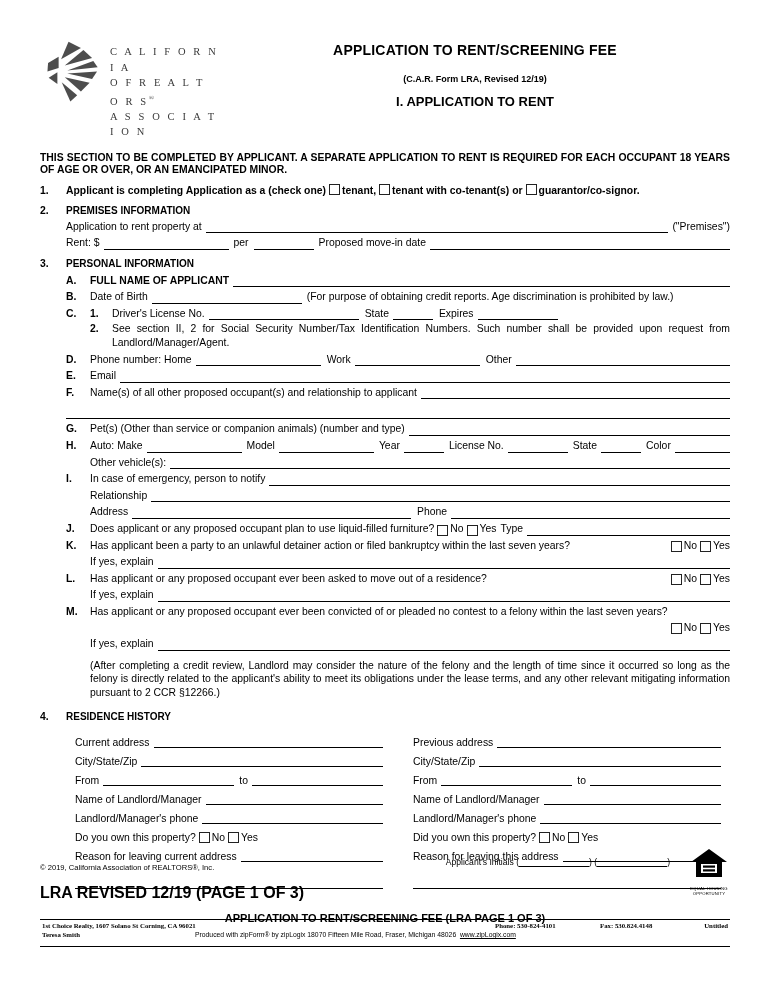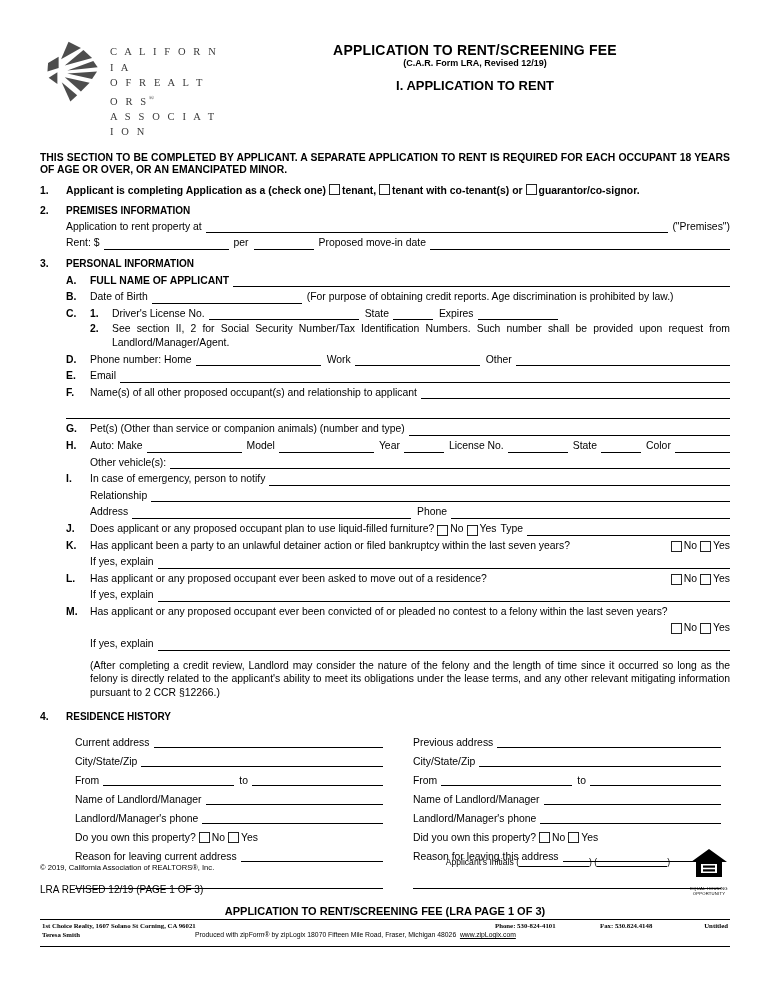--- a/index.html
+++ b/index.html
@@ -12,21 +12,21 @@
   .sheet{position:absolute;left:40px;top:30px;width:690px;}
 
   
   .hdr{display:flex;align-items:flex-start;}
   .logo-block{width:180px;display:flex;align-items:flex-start;padding-top:8px;}
   .logo-mark{width:62px;height:66px;flex:0 0 62px;}
   .logo-words{margin-left:8px;padding-top:6px;color:#3a3a3a;
     font-family:"Liberation Serif",serif;font-size:10.5px;letter-spacing:2.6px;line-height:15.5px;}
   .titles{flex:1;text-align:center;padding-top:12px;}
   .t1{font-size:14px;font-weight:bold;letter-spacing:.2px;}
-  .t2{font-size:9px;font-weight:bold;margin-top:0;}
+  .t2{font-size:9px;font-weight:bold;margin-top:16px;}
   .t3{font-size:13px;font-weight:bold;margin-top:10px;}
 
   
   .intro{font-size:10.4px;font-weight:bold;text-align:justify;line-height:12.6px;margin-top:12px;}
   .row{display:flex;font-size:10.4px;line-height:13.6px;align-items:flex-start;}
   .num{width:26px;flex:0 0 26px;font-weight:bold;}
   .alpha{width:24px;flex:0 0 24px;font-weight:bold;}
   .alpha2{width:22px;flex:0 0 22px;font-weight:bold;}
   .body{flex:1;}
   .ind{margin-left:26px;}
@@ -54,21 +54,21 @@
   .col+.col{margin-left:30px;}
   .rline{display:flex;align-items:flex-end;font-size:10.4px;height:19px;}
   .rline .lbl{white-space:nowrap;}
   .blankrule{border-bottom:1px solid #000;height:16px;}
 
   
   .foot{position:absolute;left:40px;right:38px;top:845px;}
   .initials{position:absolute;right:60px;top:10px;font-size:8.6px;white-space:nowrap;}
   .eho{position:absolute;right:-2px;top:2px;width:46px;text-align:center;}
   .copy{font-size:7.6px;margin-top:18px;}
-  .lra{font-size:10px;font-weight:normal;margin-top:12px;}
+  .lra{font-size:16px;font-weight:bold;margin-top:12px;}
   .botttl{font-size:11px;font-weight:bold;text-align:center;margin-top:10px;}
 
   .barwrap{position:absolute;left:40px;right:38px;top:919px;
            border-top:1.6px solid #000;border-bottom:1.6px solid #000;padding:2px 0 2px 0;}
   .bar{position:relative;height:22px;font-size:6.8px;}
   .bar .b-l1{position:absolute;left:2px;top:0;font-family:"Liberation Serif",serif;font-weight:bold;}
   .bar .b-l2{position:absolute;left:2px;top:9px;font-family:"Liberation Serif",serif;font-weight:bold;}
   .bar .b-ph{position:absolute;left:455px;top:0;font-family:"Liberation Serif",serif;font-weight:bold;}
   .bar .b-fx{position:absolute;left:560px;top:0;font-family:"Liberation Serif",serif;font-weight:bold;}
   .bar .b-ut{position:absolute;right:2px;top:0;font-family:"Liberation Serif",serif;font-weight:bold;}

